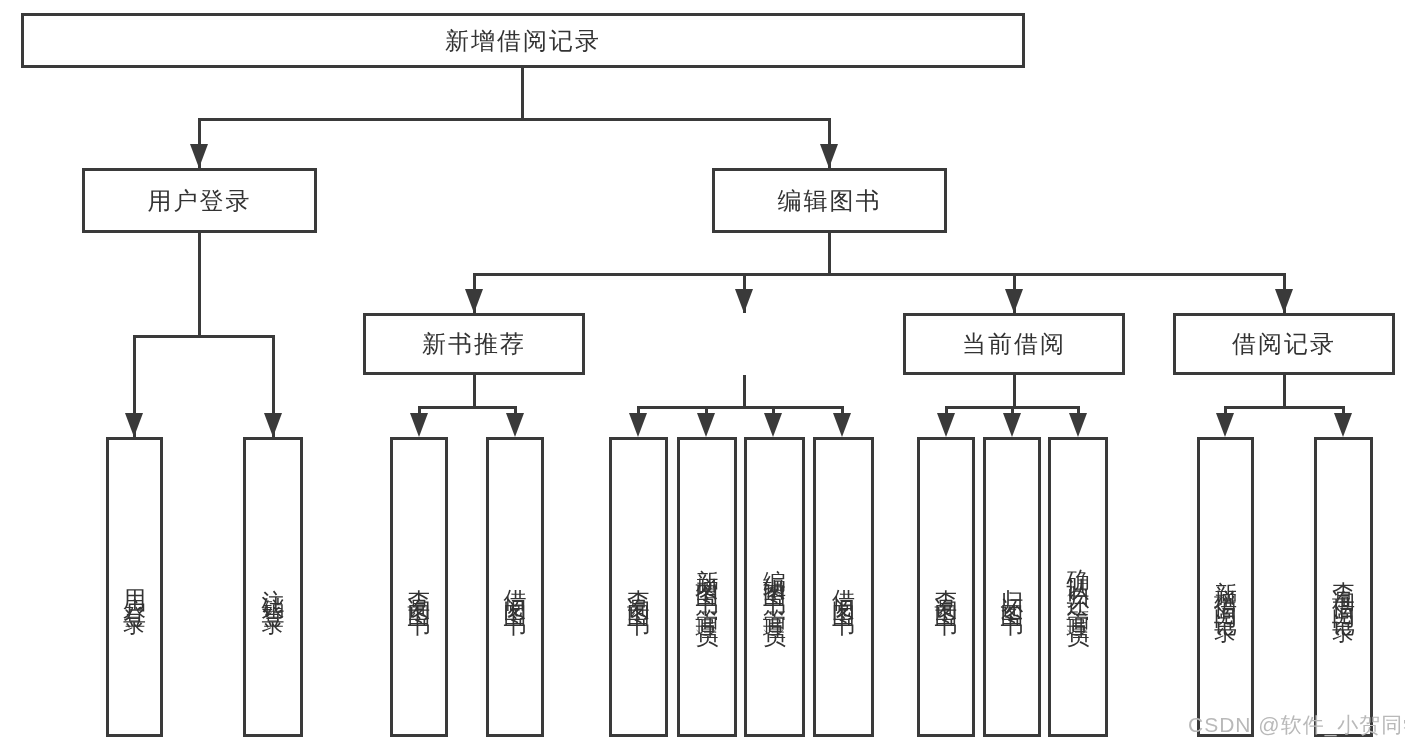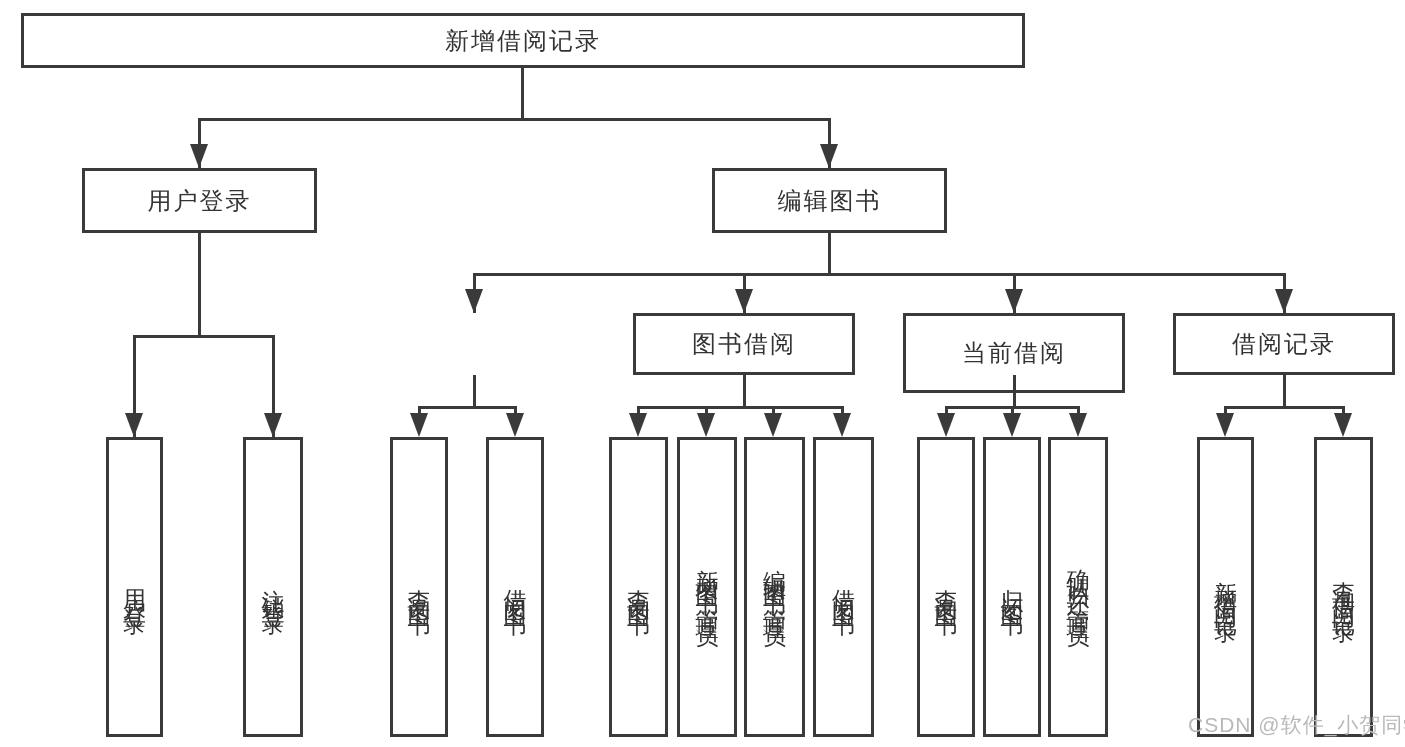--- a/index.html
+++ b/index.html
@@ -68,24 +68,24 @@
     <span>新增借阅记录</span>
   </div>
 
   <div class="hbox" style="left:82px;top:168px;width:235px;height:65px;">
     <span>用户登录</span>
   </div>
   <div class="hbox" style="left:712px;top:168px;width:235px;height:65px;">
     <span>编辑图书</span>
   </div>
 
-  <div class="hbox" style="left:633px;top:313px;width:222px;height:62px;">
-    <span>图书借阅</span>
+  <div class="hbox" style="left:363px;top:313px;width:222px;height:62px;">
+    <span>新书推荐</span>
   </div>
-  <div class="hbox" style="left:903px;top:313px;width:222px;height:80px;">
+  <div class="hbox" style="left:903px;top:313px;width:222px;height:62px;">
     <span>当前借阅</span>
   </div>
   <div class="hbox" style="left:1173px;top:313px;width:222px;height:62px;">
     <span>借阅记录</span>
   </div>
 
   <div class="vbox" style="left:106px;width:57px;">
     <span class="vtext">用户登录</span>
   </div>
   <div class="vbox" style="left:243px;width:60px;">

